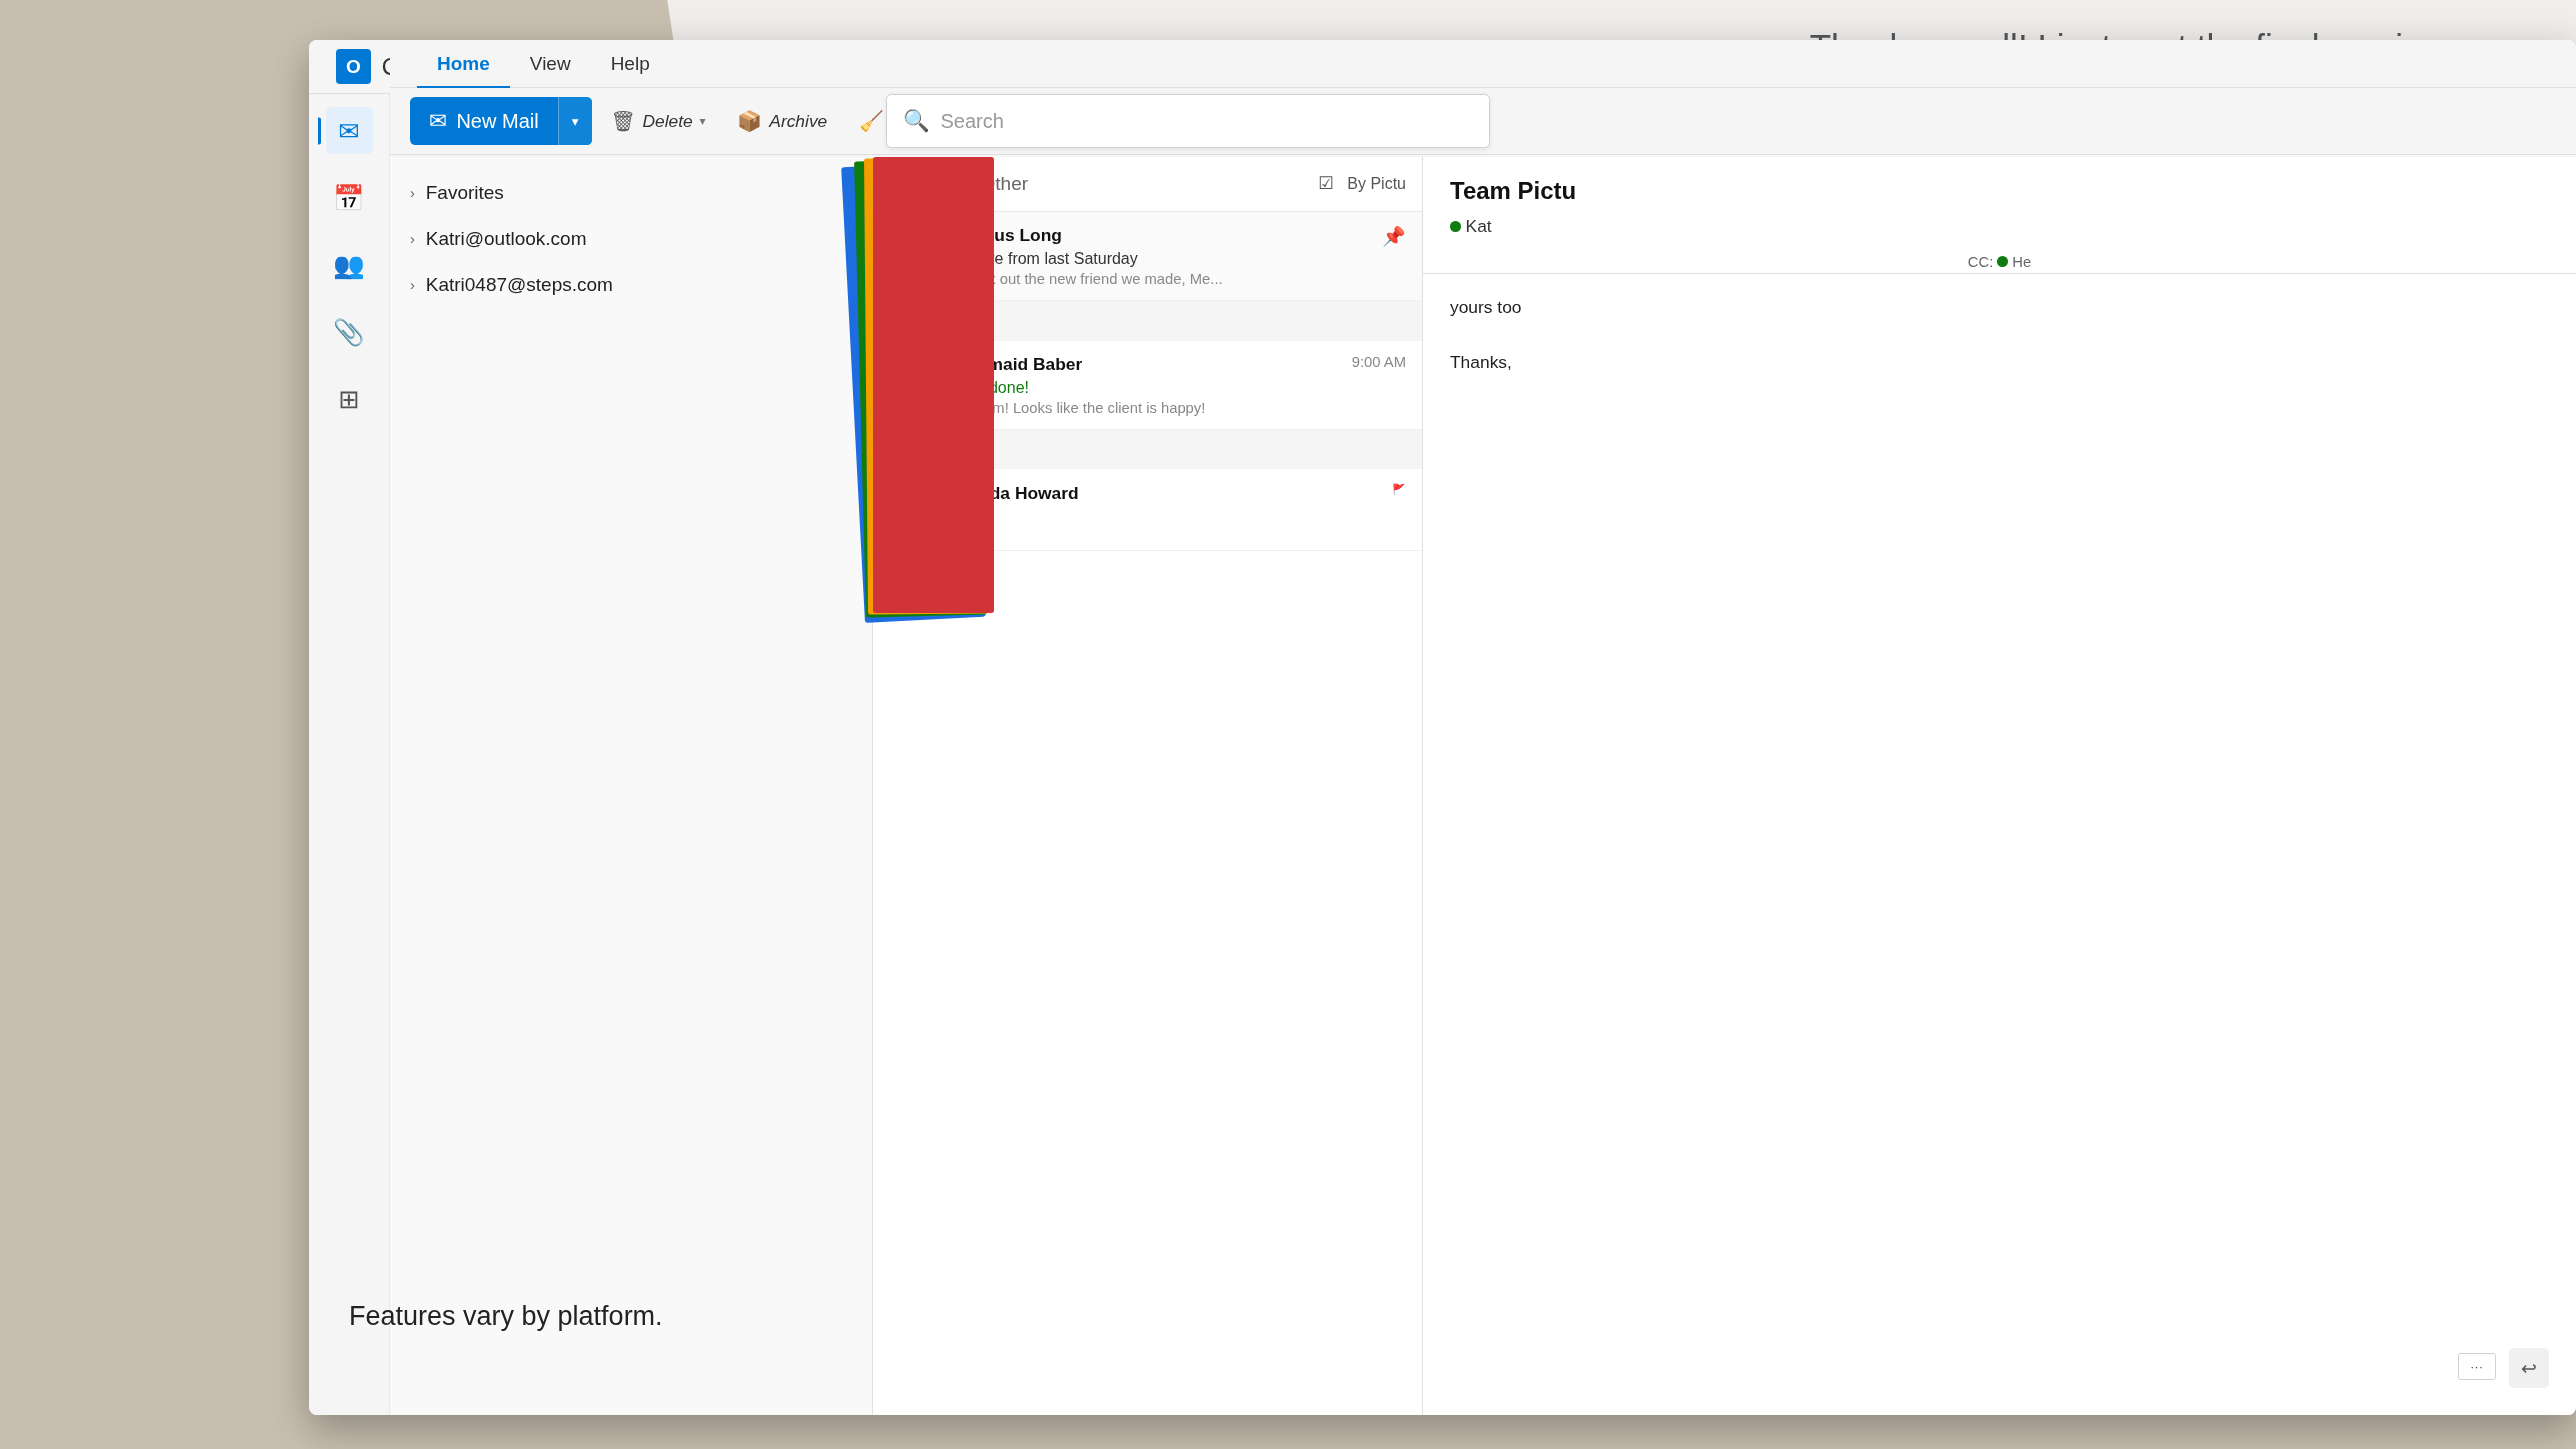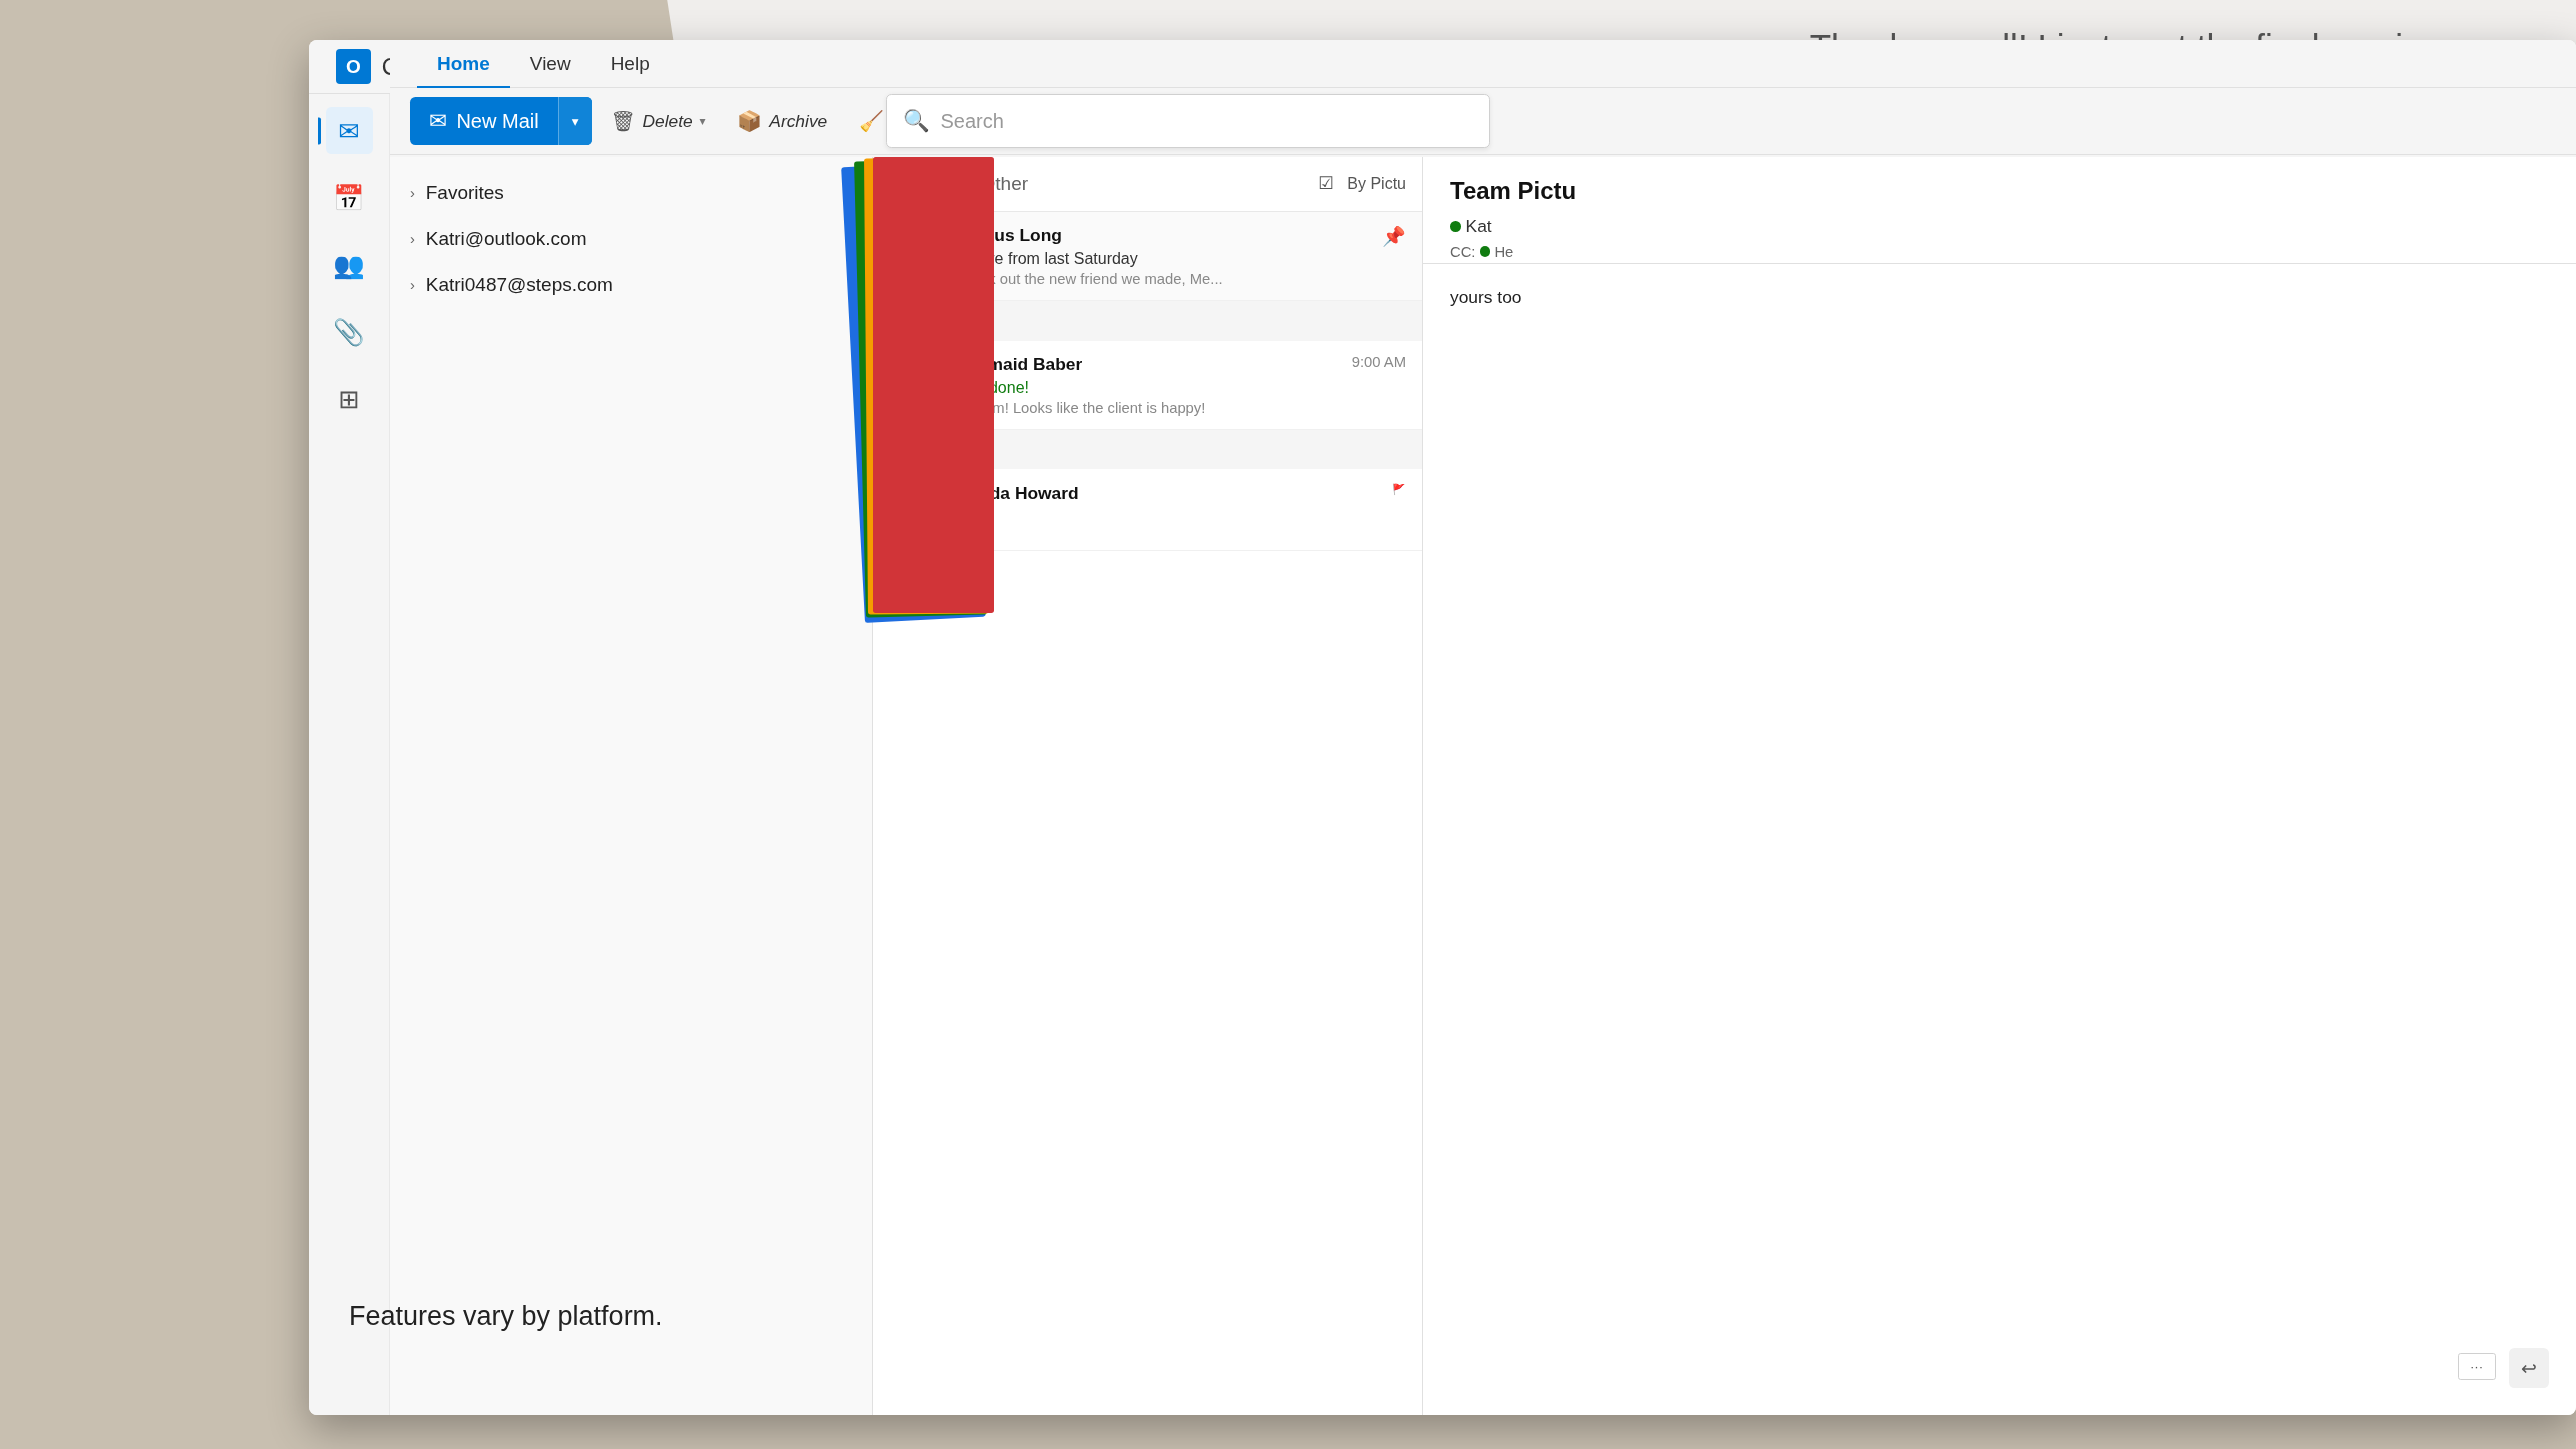--- a/index.html
+++ b/index.html
@@ -917,29 +917,30 @@
     <div class="reading-pane-header">
       <div class="partial-subject">
         <span>Team Pictu</span>
       </div>
       <div style="margin-top: 10.7px;">
         <span class="reading-from">
           <span class="status-dot"></span>
           <span>Kat</span>
         </span>
       </div>
-      <div style="margin-top: 7px; font-size: 14.8px; color: #666;">
+      <div style="margin-top: 17px; font-size: 14.8px; color: #666; text-align: center;">
         <span>CC: </span>
         <span class="status-dot"></span>
         <span>He</span>
       </div>
     </div>
     <div class="reading-body">
       <p>yours too</p>
       <br>
+      <p>Thanks,</p>
     </div>
     <div class="reading-action-bar">
       <div class="more-actions">···</div>
       <div class="action-icon-btn">
         <span>↩</span>
       </div>
     </div>
   </div>
 
 </div>

